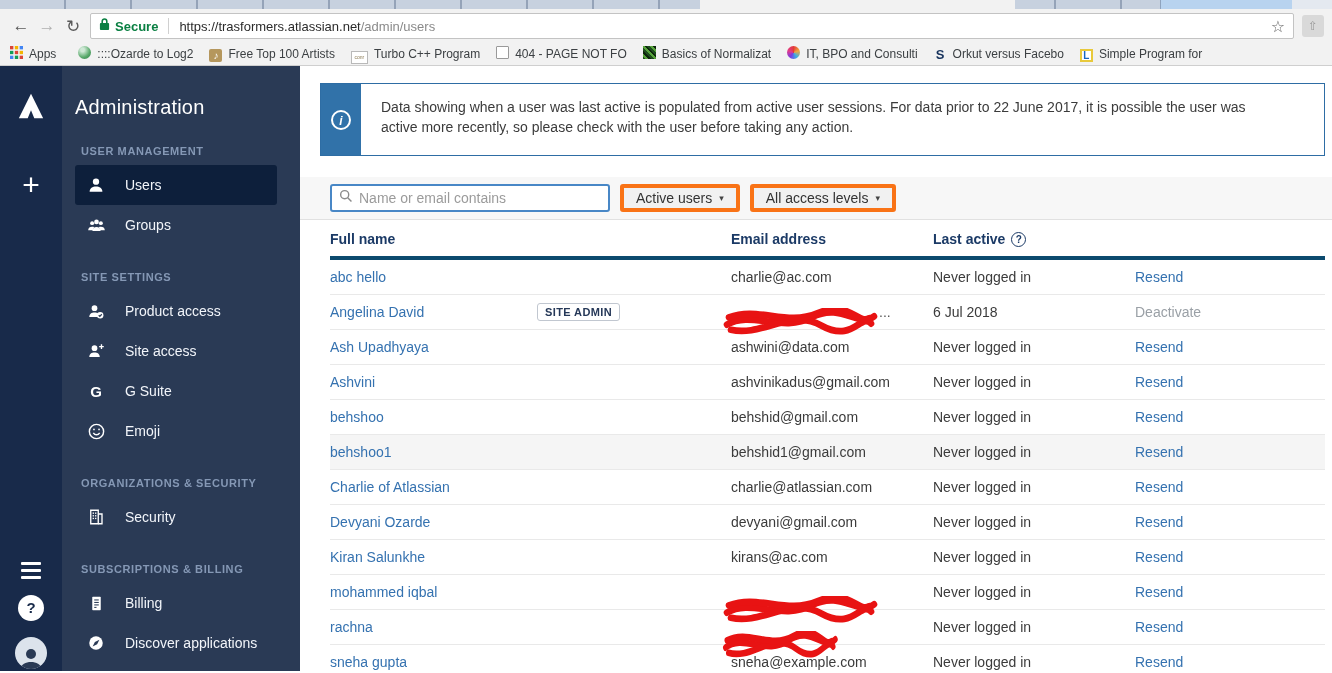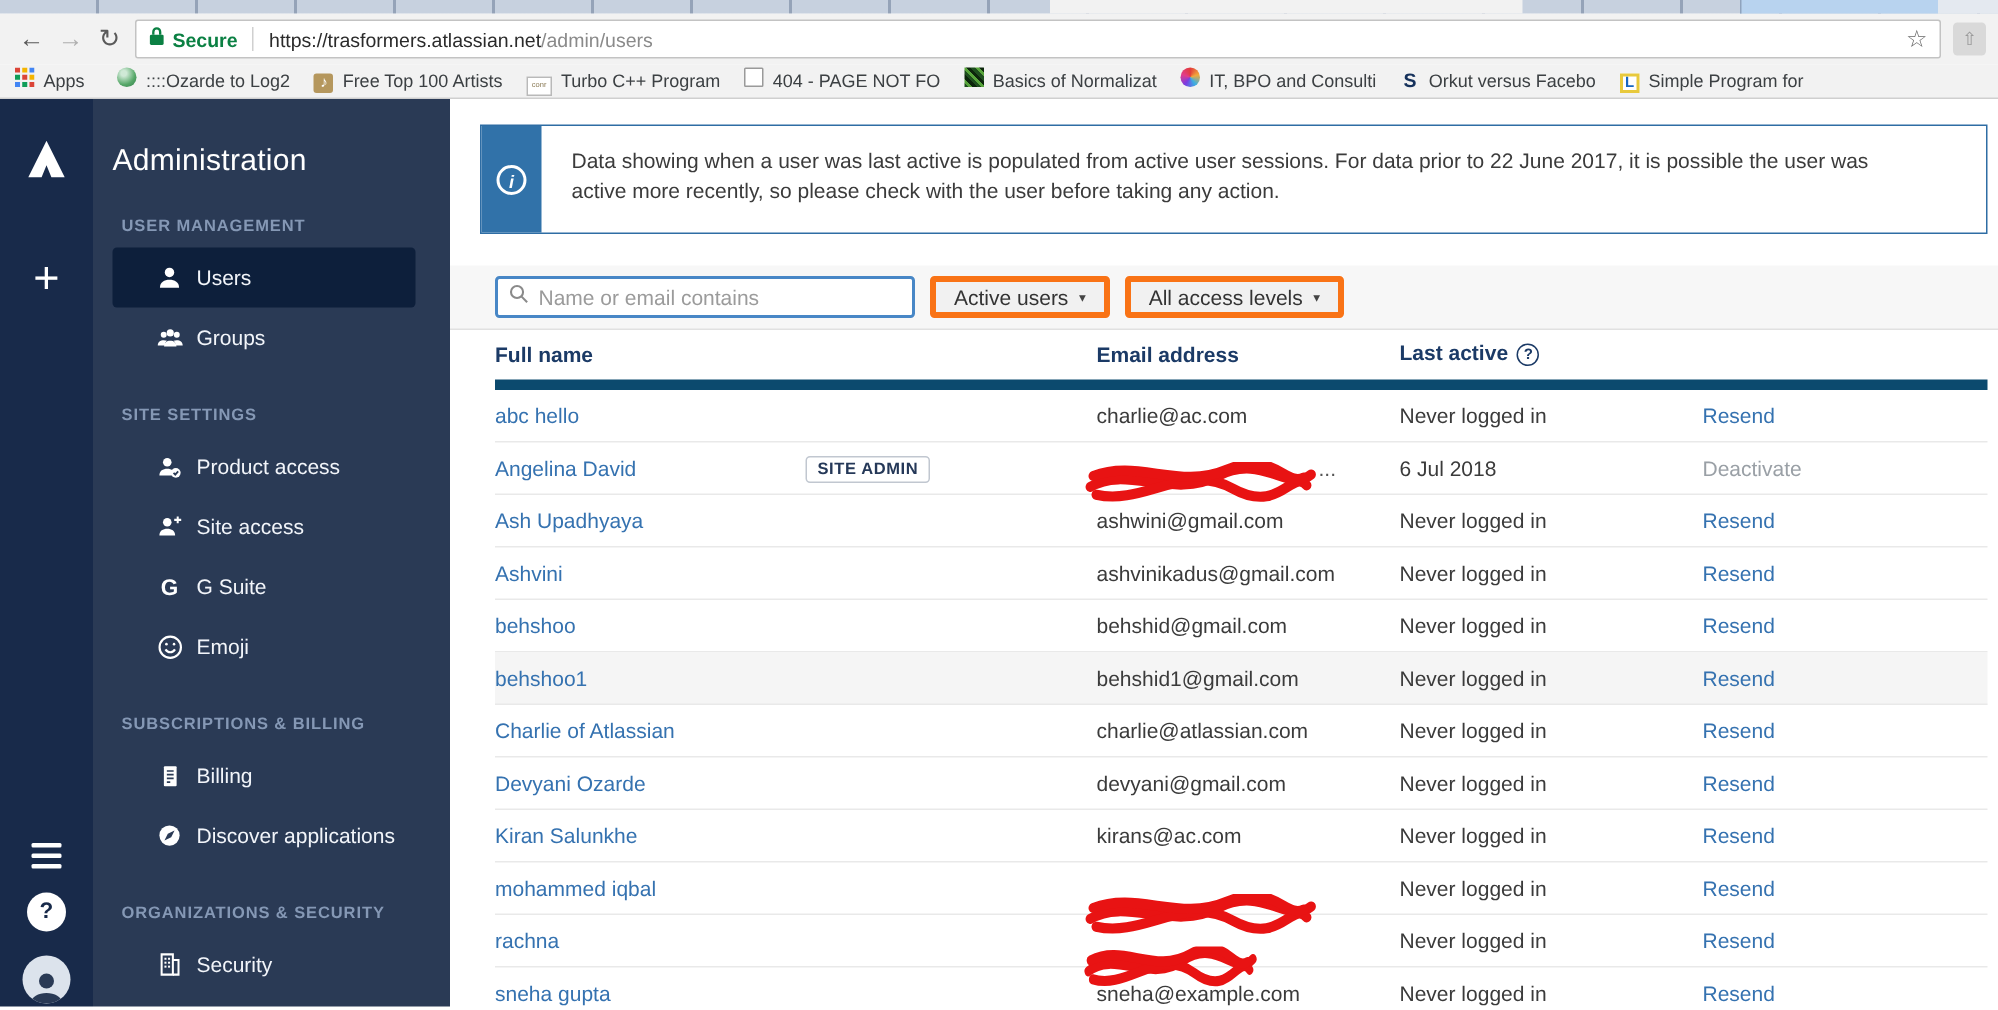--- a/index.html
+++ b/index.html
@@ -54,21 +54,21 @@
   .help-circle { width:26px; height:26px; border-radius:50%; background:#fff; color:#182a4a;
     font-weight:bold; font-size:15px; text-align:center; line-height:26px; cursor:pointer; }
   .avatar { width:32px; height:32px; border-radius:50%; background:#dce3ec; overflow:hidden; cursor:pointer;
     display:flex; align-items:flex-end; justify-content:center; }
 
   .panel { width:238px; background:#2a3a55; color:#fff; padding:30px 0 0 13px; flex:none; }
   .panel h1 { font-size:20px; font-weight:400; letter-spacing:.2px; }
   .section { margin-top:26px; }
   .sec-h { font-size:11px; font-weight:bold; color:#8598b5; letter-spacing:.6px; margin:0 0 8px 6px; }
   .item { display:flex; align-items:center; height:40px; border-radius:3px; margin-right:23px;
-    padding-left:28px; gap:8px; cursor:pointer; }
+    padding-left:11px; gap:19px; cursor:pointer; }
   .item.selected { background:#0d1f3b; }
   .it-icon { width:20px; display:flex; justify-content:center; }
   .it-label { font-size:14px; color:#f2f5fa; }
 
   .main { flex:1; background:#fff; min-width:0; }
 
   .banner { margin:17px 7px 0 20px; border:1px solid #2e6da4; display:flex; min-height:73px; background:#fff; }
   .banner-side { width:40px; background:#3172a9; display:flex; align-items:center; justify-content:center; flex:none; }
   .info-i { width:20px; height:20px; border:2px solid #fff; border-radius:50%; color:#fff;
     font-size:12px; font-weight:bold; text-align:center; line-height:19px; font-style:italic; }
@@ -81,21 +81,21 @@
   .search input { border:none; outline:none; flex:1; font-size:14px; color:#333;
     font-family:"Liberation Sans",sans-serif; background:transparent; }
   .search input::placeholder { color:#9b9b9b; }
   .fbtn { height:28px; background:#f1f1f1; border:4px solid #f97316; border-radius:3px;
     font-size:14px; color:#333; padding:0 12px; display:flex; align-items:center; gap:7px; cursor:pointer;
     font-family:"Liberation Sans",sans-serif; }
   .caret { font-size:9px; color:#444; }
 
   .table { margin:0 7px 0 30px; }
   .thead, .trow { display:grid; grid-template-columns:207px 194px 202px 202px 1fr; align-items:center; }
-  .thead { height:40px; border-bottom:7px solid #0c4a6e; align-items:end; padding-bottom:9px; }
+  .thead { height:40px; border-bottom:4px solid #0c4a6e; align-items:end; padding-bottom:9px; }
   .th { font-size:14px; font-weight:bold; color:#1b3a66; }
   .th-name { grid-column:1 / 3; }
   .qicon { display:inline-block; width:15px; height:15px; border:1.5px solid #1b3a66; border-radius:50%;
     font-size:10px; font-weight:bold; text-align:center; line-height:14px; margin-left:6px; vertical-align:1px; }
   .trow { height:35px; border-bottom:1px solid #e9e9e9; font-size:14px; }
   .trow.hl { background:#f5f5f5; }
   .td a.name-link { color:#3572b0; text-decoration:none; cursor:pointer; }
   .badge { display:inline-block; border:1px solid #c1c7d0; border-radius:3px; background:#fff;
     font-size:11px; font-weight:bold; color:#253858; letter-spacing:.4px; padding:2px 7px; }
   .td-email { position:relative; color:#3b3b3b; }
@@ -298,70 +298,70 @@
                   <circle cx="8.8" cy="9.4" r="1.1" fill="#fff" stroke="none"></circle>
                   <circle cx="15.2" cy="9.4" r="1.1" fill="#fff" stroke="none"></circle>
                 </svg>
               </span>
                 <span class="it-label">Emoji</span>
               </div>
             </div>
         </div>
 
         <div class="section">
-          <div class="sec-h">SUBSCRIPTIONS &amp; BILLING</div>
-          <div>
-
-              <div class="item">
-                <span class="it-icon">
-                <svg viewBox="0 0 24 24" width="17" height="17">
-                  <rect x="6" y="2.5" width="12" height="19" rx="1" fill="#fff"></rect>
-                  <g stroke="#2a3a55" stroke-width="1.5">
-                    <line x1="8.8" y1="7" x2="15.2" y2="7"></line>
-                    <line x1="8.8" y1="10.5" x2="15.2" y2="10.5"></line>
-                    <line x1="8.8" y1="14" x2="15.2" y2="14"></line>
-                    <line x1="8.8" y1="17.5" x2="12" y2="17.5"></line>
-                  </g>
-                </svg>
-              </span>
-                <span class="it-label">Billing</span>
-              </div>
-
-              <div class="item">
-                <span class="it-icon">
-                <svg viewBox="0 0 24 24" width="18" height="18">
-                  <circle cx="12" cy="12" r="9" fill="#fff"></circle>
-                  <path d="M16.5 7.5l-3 6-6 3 3-6z" fill="#2a3a55"></path>
-                </svg>
-              </span>
-                <span class="it-label">Discover applications</span>
-              </div>
-            </div>
-        </div>
-
-        <div class="section">
           <div class="sec-h">ORGANIZATIONS &amp; SECURITY</div>
           <div>
 
               <div class="item">
                 <span class="it-icon">
                 <svg viewBox="0 0 24 24" width="18" height="18">
                   <path d="M5 3h10v18H5z" fill="none" stroke="#fff" stroke-width="1.8"></path>
                   <g fill="#fff">
                     <rect x="7.5" y="6" width="1.8" height="1.8"></rect>
                     <rect x="10.7" y="6" width="1.8" height="1.8"></rect>
                     <rect x="7.5" y="9.5" width="1.8" height="1.8"></rect>
                     <rect x="10.7" y="9.5" width="1.8" height="1.8"></rect>
                     <rect x="7.5" y="13" width="1.8" height="1.8"></rect>
                     <rect x="10.7" y="13" width="1.8" height="1.8"></rect>
                   </g>
                   <path d="M15 8h5v13h-5" fill="none" stroke="#fff" stroke-width="1.8"></path>
                 </svg>
               </span>
                 <span class="it-label">Security</span>
+              </div>
+            </div>
+        </div>
+
+        <div class="section">
+          <div class="sec-h">SUBSCRIPTIONS &amp; BILLING</div>
+          <div>
+
+              <div class="item">
+                <span class="it-icon">
+                <svg viewBox="0 0 24 24" width="17" height="17">
+                  <rect x="6" y="2.5" width="12" height="19" rx="1" fill="#fff"></rect>
+                  <g stroke="#2a3a55" stroke-width="1.5">
+                    <line x1="8.8" y1="7" x2="15.2" y2="7"></line>
+                    <line x1="8.8" y1="10.5" x2="15.2" y2="10.5"></line>
+                    <line x1="8.8" y1="14" x2="15.2" y2="14"></line>
+                    <line x1="8.8" y1="17.5" x2="12" y2="17.5"></line>
+                  </g>
+                </svg>
+              </span>
+                <span class="it-label">Billing</span>
+              </div>
+
+              <div class="item">
+                <span class="it-icon">
+                <svg viewBox="0 0 24 24" width="18" height="18">
+                  <circle cx="12" cy="12" r="9" fill="#fff"></circle>
+                  <path d="M16.5 7.5l-3 6-6 3 3-6z" fill="#2a3a55"></path>
+                </svg>
+              </span>
+                <span class="it-label">Discover applications</span>
               </div>
             </div>
         </div>
       </div>
   </nav>
 
   <main class="main">
     <div class="banner">
       <div class="banner-side">
         <span class="info-i">i</span>
@@ -421,21 +421,21 @@
               <span class="redact-tail">...</span>
             </div>
             <div class="td td-last">6 Jul 2018</div>
             <div class="td td-action"><a class="muted">Deactivate</a></div>
           </div>
 
           <div class="trow">
             <div class="td"><a class="name-link">Ash Upadhyaya</a></div>
             <div class="td"></div>
             <div class="td td-email">
-              <span>ashwini@gmail.com</span>
+              <span>ashwini@data.com</span>
               
               
             </div>
             <div class="td td-last">Never logged in</div>
             <div class="td td-action"><a>Resend</a></div>
           </div>
 
           <div class="trow">
             <div class="td"><a class="name-link">Ashvini</a></div>
             <div class="td"></div>

